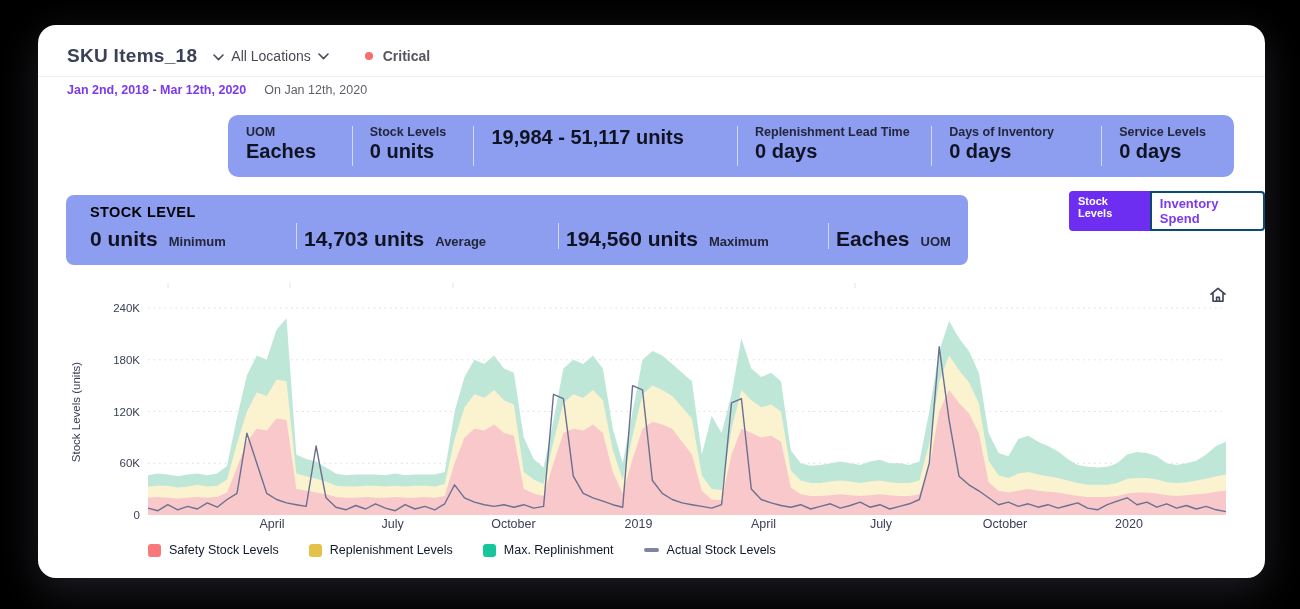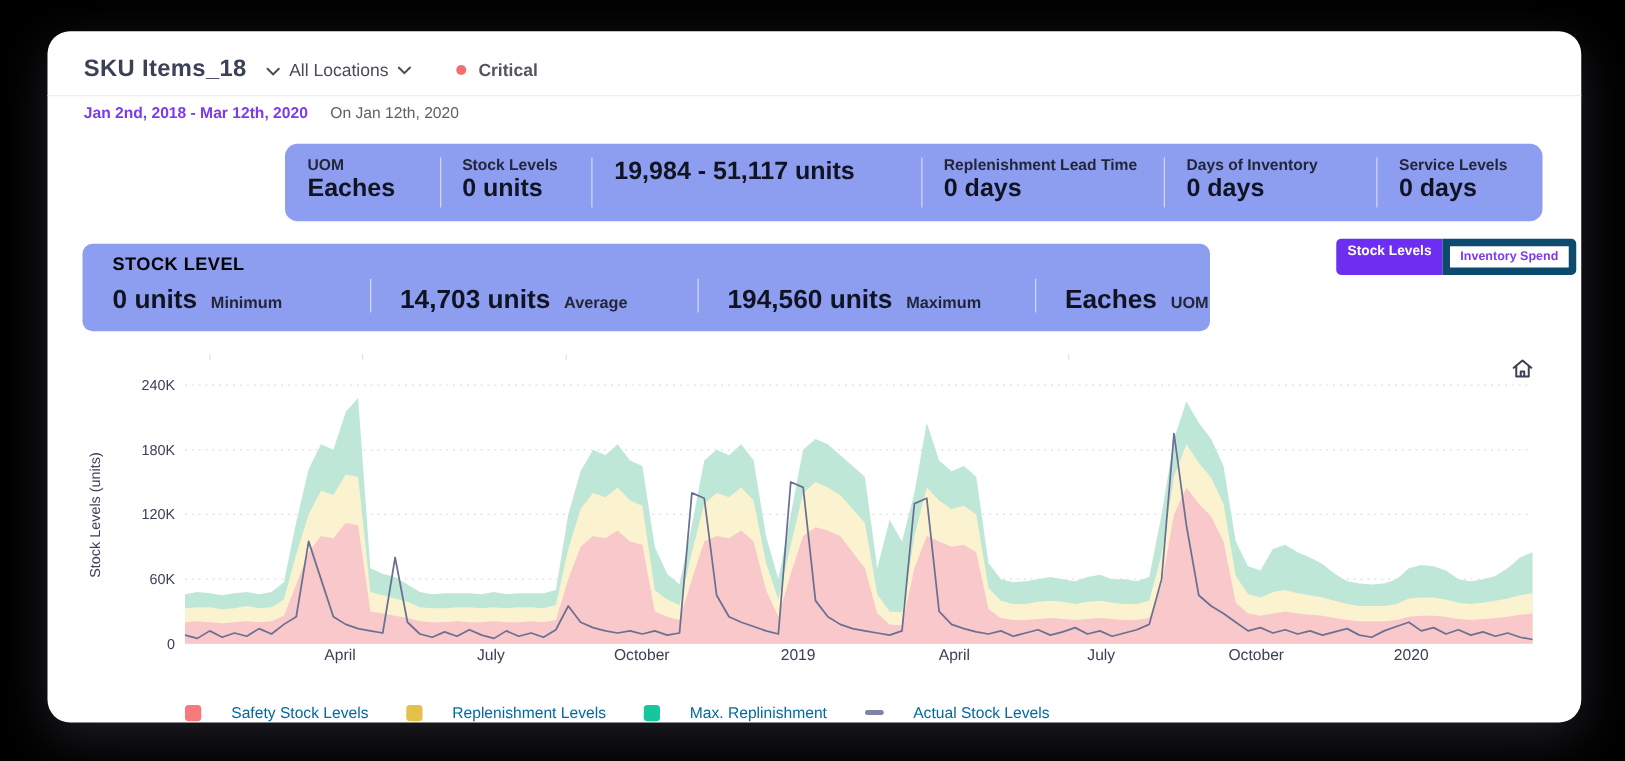--- a/index.html
+++ b/index.html
@@ -29,37 +29,37 @@
   .kpi::before{content:"";position:absolute;left:0;top:11px;bottom:11px;width:1px;background:rgba(255,255,255,.6);}
   .kpi:first-child::before{display:none;}
   .kpi-label{font-size:12.5px;font-weight:600;color:#23263a;white-space:nowrap;}
   .kpi-value{font-size:20px;font-weight:700;color:#101322;margin-top:1px;white-space:nowrap;}
   .w1{width:12.3%}.w2{width:12.1%}.w3{width:26.2%}.w4{width:19.3%}.w5{width:16.9%}.w6{width:13.2%}
   
   .stock-band{position:absolute;left:28px;top:170px;width:902px;height:70px;border-radius:8px;
     padding:9px 0 0 24px;box-sizing:border-box;}
   .sb-title{font-size:14.5px;font-weight:700;color:#000000;letter-spacing:.4px;}
   .sb-row{display:flex;margin-top:1px;}
-  .sb-stat{position:relative;display:flex;align-items:baseline;gap:11px;box-sizing:border-box;padding-left:24px;}
+  .sb-stat{position:relative;display:flex;align-items:baseline;gap:11px;box-sizing:border-box;padding-left:8px;}
   .sb-stat:first-child{padding-left:0;}
   .sb-stat::before{content:"";position:absolute;left:0;top:2px;bottom:2px;width:1px;background:rgba(255,255,255,.6);}
   .sb-stat:first-child::before{display:none;}
   .s1{width:206px}.s2{width:262px}.s3{width:270px}.s4{width:140px}
   .sb-value{font-size:21px;font-weight:700;color:#101322;white-space:nowrap;}
   .sb-label{font-size:13px;font-weight:600;color:#23263a;margin-top:13px;}
   
   .toggle{position:absolute;left:1031px;top:166px;display:flex;}
   .tg-a{font-size:11px;font-weight:600;color:#fff;padding:4px 9px;border-radius:4px 0 0 4px;cursor:pointer;}
-  .tg-b{font-size:10px;font-weight:600;background:#fff;border:6px solid #0c4a6e;padding:3px 8px;
+  .tg-b{font-size:13px;font-weight:600;background:#fff;border:2px solid #0c4a6e;padding:3px 8px;
     border-radius:0 4px 4px 0;cursor:pointer;}
   
   #chart-svg{position:absolute;left:28px;top:258px;}
   .home-btn{position:absolute;left:1170px;top:260px;width:22px;height:22px;cursor:pointer;}
   .legend{position:absolute;left:110px;top:518px;display:flex;gap:30px;align-items:center;}
-  .li{display:flex;align-items:center;gap:24px;font-size:12.5px;color:#0369a1;font-weight:500;cursor:pointer;margin-top:20px;}
+  .li{display:flex;align-items:center;gap:8px;font-size:12.5px;color:#0f172a;font-weight:500;cursor:pointer;}
   .legend-swatch{width:13px;height:13px;border-radius:3px;}
   .legend-swatch.dash{width:15px;height:4px;border-radius:2px;}
 </style>
 </head>
 <body>
 
 <div class="card">
 
   <div class="hdr">
     <span class="title">SKU Items_18</span>

